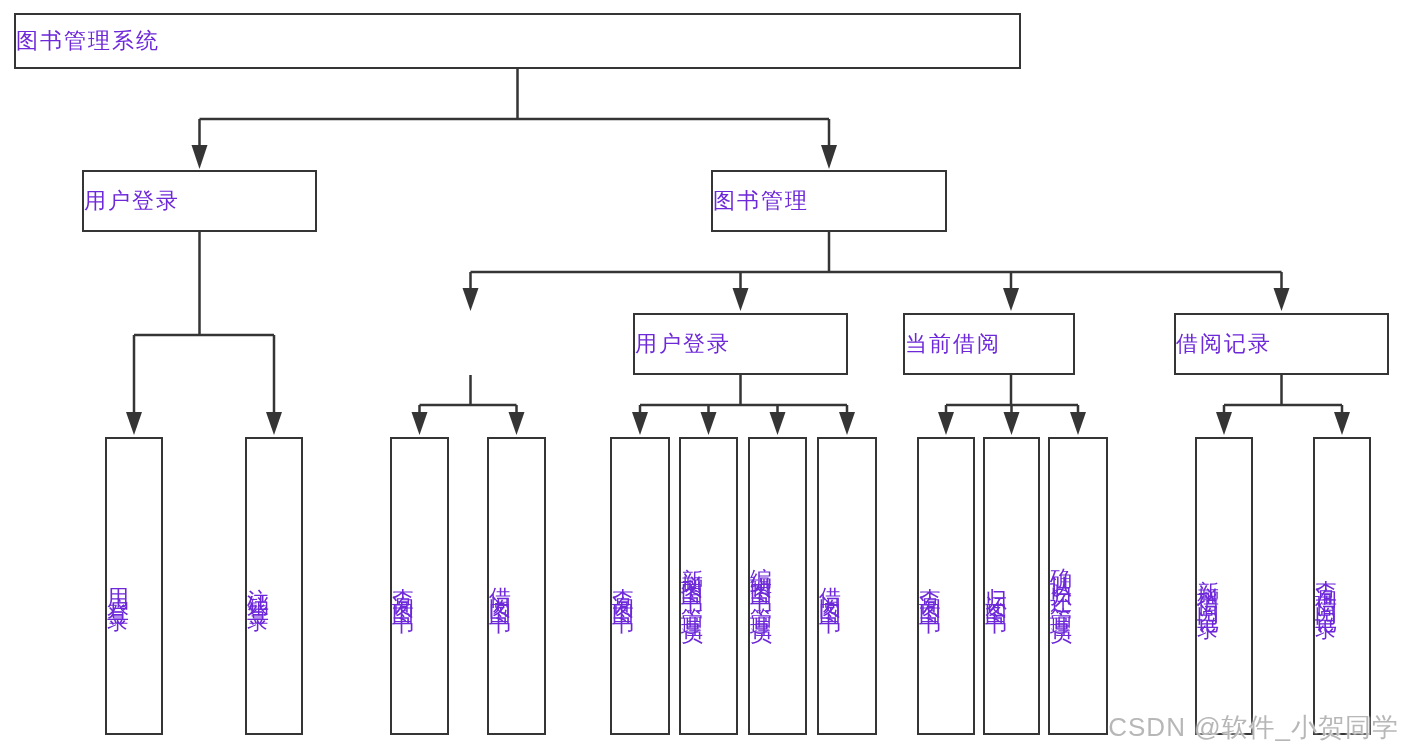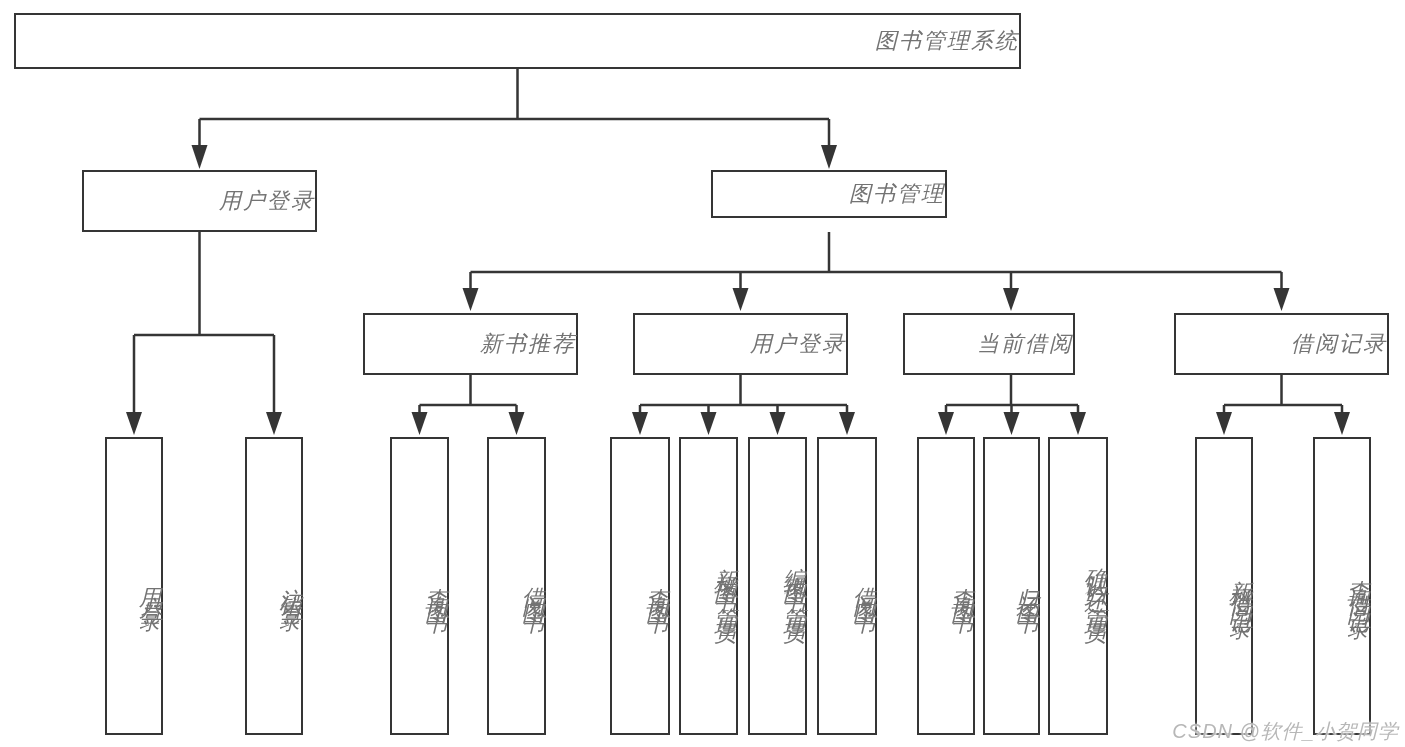--- a/index.html
+++ b/index.html
@@ -21,47 +21,45 @@
     width: 1405px;
     height: 747px;
   }
   .box {
     position: absolute;
     box-sizing: border-box;
     background: #ffffff;
     border: 2.5px solid #353535;
     display: flex;
     align-items: center;
-    justify-content: flex-end;
-    color: #737373;
-    font-style: italic;
+    justify-content: flex-start;
+    color: #6d28d9;
   }
   .hbox span {
     font-size: 22px;
     letter-spacing: 2px;
     white-space: nowrap;
     line-height: 1;
   }
   .leaf span {
     writing-mode: vertical-rl;
     font-size: 22px;
     letter-spacing: 8px;
     line-height: 1;
   }
   .watermark {
     position: absolute;
     right: 6px;
     bottom: 2px;
-    font-size: 20px;
+    font-size: 26px;
     color: #b7b7b7;
     letter-spacing: 1px;
     text-shadow: 0 0 3px #ffffff, 1px 1px 2px #ffffff;
     white-space: nowrap;
     z-index: 5;
-    font-style: italic;
   }
 </style>
 </head>
 <body>
 
 <div class="stage">
 
   <svg class="wires" viewBox="0 0 1405 747" xmlns="http://www.w3.org/2000/svg">
     <g stroke="#353535" stroke-width="2.5" fill="none">
 
@@ -109,27 +107,24 @@
     </g>
   </svg>
 
   <div class="box hbox" style="left:14px;top:13px;width:1007px;height:56px">
     <span>图书管理系统</span>
   </div>
 
   <div class="box hbox" style="left:82px;top:170px;width:235px;height:62px">
     <span>用户登录</span>
   </div>
-  <div class="box hbox" style="left:711px;top:170px;width:236px;height:48px">
+  <div class="box hbox" style="left:711px;top:170px;width:236px;height:62px">
     <span>图书管理</span>
   </div>
 
-  <div class="box hbox" style="left:363px;top:313px;width:215px;height:62px">
-    <span>新书推荐</span>
-  </div>
   <div class="box hbox" style="left:633px;top:313px;width:215px;height:62px">
     <span>用户登录</span>
   </div>
   <div class="box hbox" style="left:903px;top:313px;width:172px;height:62px">
     <span>当前借阅</span>
   </div>
   <div class="box hbox" style="left:1174px;top:313px;width:215px;height:62px">
     <span>借阅记录</span>
   </div>
 

